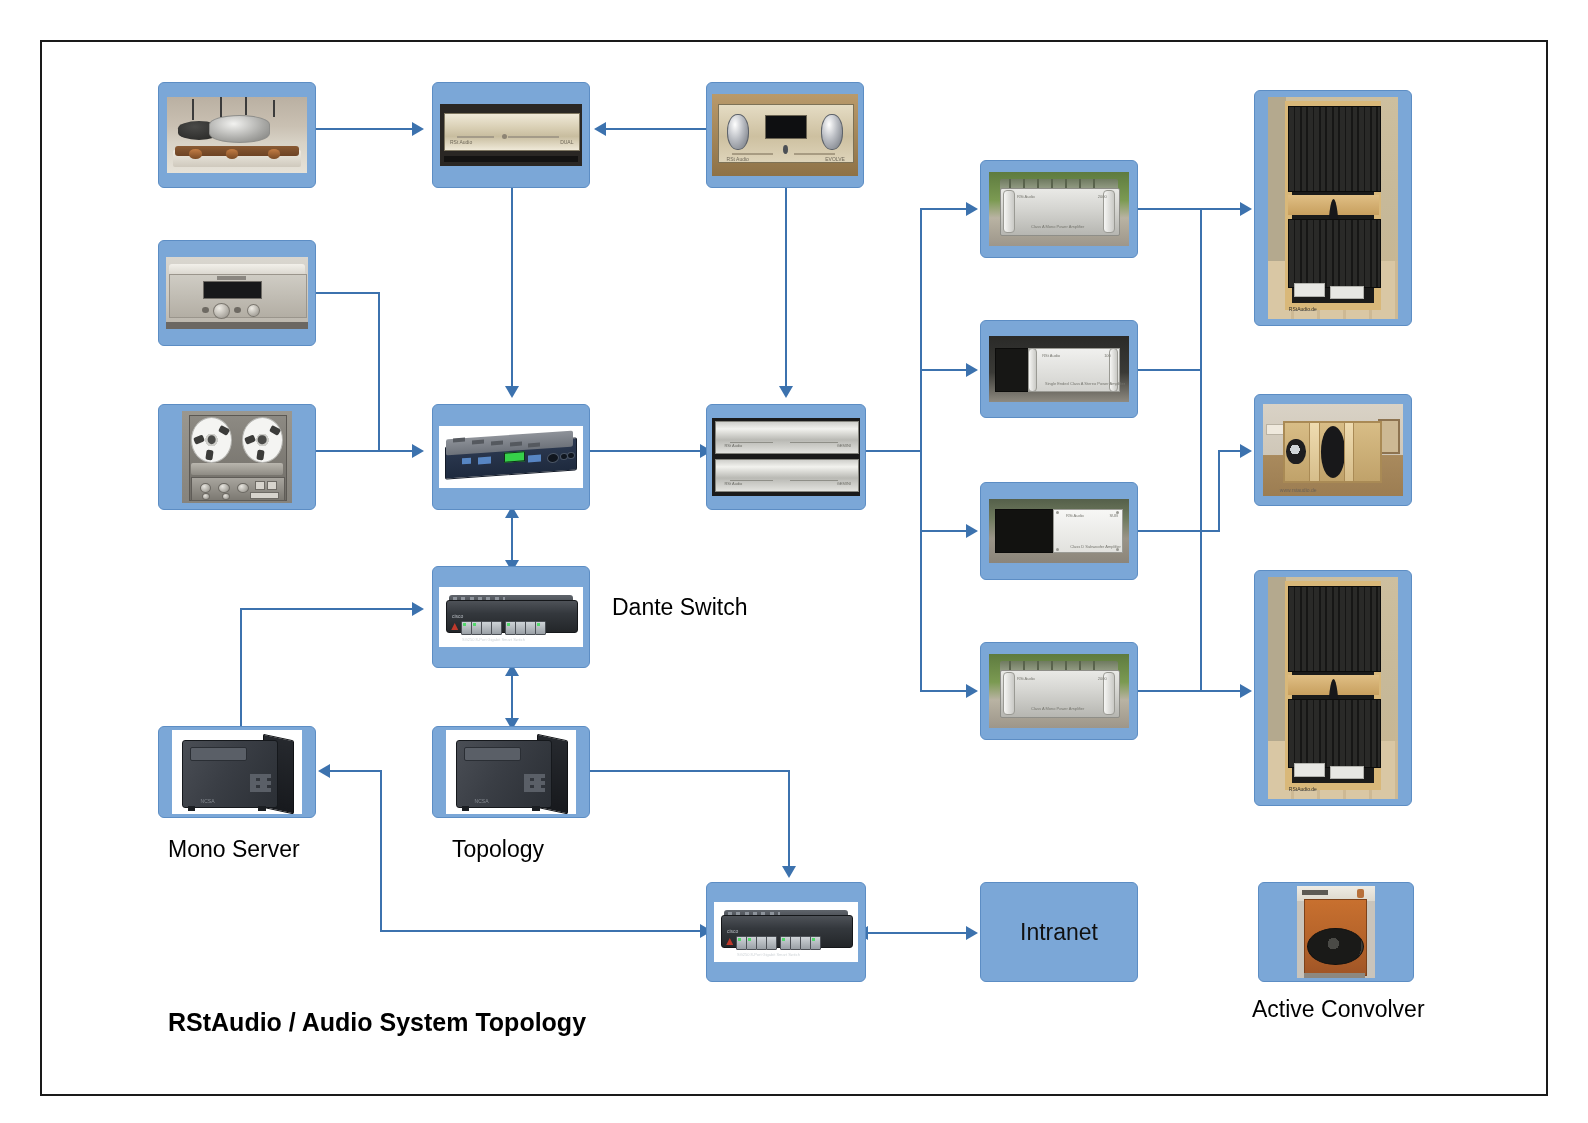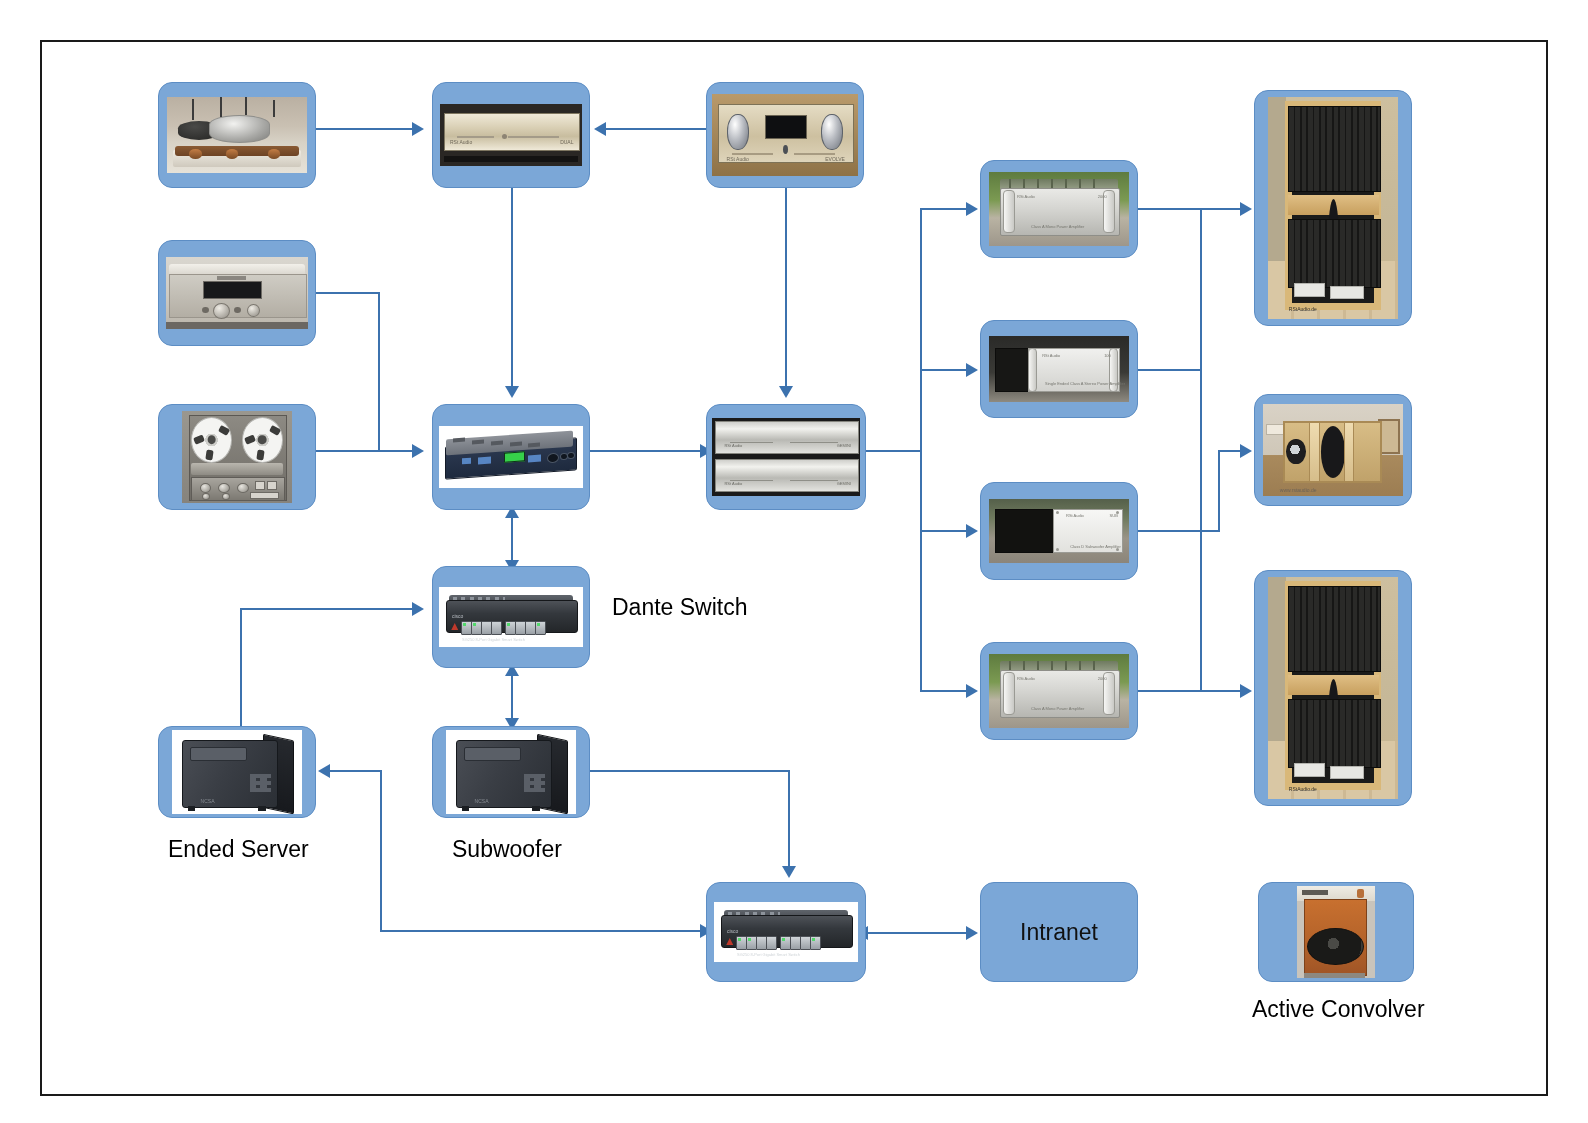--- a/index.html
+++ b/index.html
@@ -5,21 +5,21 @@
 <style>
   html,body{margin:0;padding:0;background:#ffffff;}
   body{width:1588px;height:1123px;font-family:"Liberation Sans",sans-serif;overflow:hidden;}
   #canvas{position:relative;width:1588px;height:1123px;background:#ffffff;}
 
   .frame{position:absolute;left:40px;top:40px;width:1508px;height:1056px;
          border:2px solid #1a1a1a;background:#ffffff;box-sizing:border-box;}
 
   
   .node{position:absolute;background:#7BA7D7;border:1px solid #5C8DC4;
-        border-radius:14px;box-sizing:border-box;
+        border-radius:6px;box-sizing:border-box;
         display:flex;align-items:center;justify-content:center;overflow:hidden;}
   .node .photo{position:relative;overflow:hidden;background:#ffffff;}
 
   
   .label{position:absolute;color:#000;font-size:23px;white-space:nowrap;}
   .title{position:absolute;color:#000;font-size:25px;font-weight:bold;white-space:nowrap;}
 
   
   .wire{position:absolute;background:#3C72AE;}
   .wh{height:2px;}
@@ -476,37 +476,37 @@
         <div class="sv-side"></div>
         <div class="sv-body"></div>
         <div class="sv-slot"></div>
         <div class="sv-grid"></div>
         <div class="sv-logo">NCSA</div>
         <div class="sv-foot" style="left:12%;"></div>
         <div class="sv-foot" style="left:66%;"></div>
       </div>
     </div>
   </div>
-  <div class="label" style="left:168px;top:836px;">Ended Server</div>
+  <div class="label" style="left:168px;top:836px;">Mono Server</div>
 
   <div class="node" style="left:432px;top:726px;width:158px;height:92px;">
     <div class="photo" style="width:130px;height:84px;">
       <div class="art">
         <div class="sv-bg"></div>
         <div class="sv-side"></div>
         <div class="sv-body"></div>
         <div class="sv-slot"></div>
         <div class="sv-grid"></div>
         <div class="sv-logo">NCSA</div>
         <div class="sv-foot" style="left:12%;"></div>
         <div class="sv-foot" style="left:66%;"></div>
       </div>
     </div>
   </div>
-  <div class="label" style="left:452px;top:836px;">Subwoofer</div>
+  <div class="label" style="left:452px;top:836px;">Topology</div>
 
   <div class="node" style="left:706px;top:882px;width:160px;height:100px;">
     <div class="photo" style="width:144px;height:60px;">
       <div class="art">
         <div class="nw-bg"></div>
         <div class="nw-top"></div>
         <div class="nw-body"></div>
         <div class="nw-vent"></div>
         <div class="nw-brand">cisco</div>
         <div class="nw-pwr"></div>
@@ -672,13 +672,14 @@
         <div class="aa-shelf"></div>
         <div class="aa-obj"></div>
         <div class="aa-cab"></div>
         <div class="aa-cone"></div>
         <div class="aa-base"></div>
       </div>
     </div>
   </div>
   <div class="label" style="left:1252px;top:996px;">Active Convolver</div>
 
+  <div class="title" style="left:168px;top:1008px;">RStAudio / Audio System Topology</div>
 </div>
 
 </body></html>

